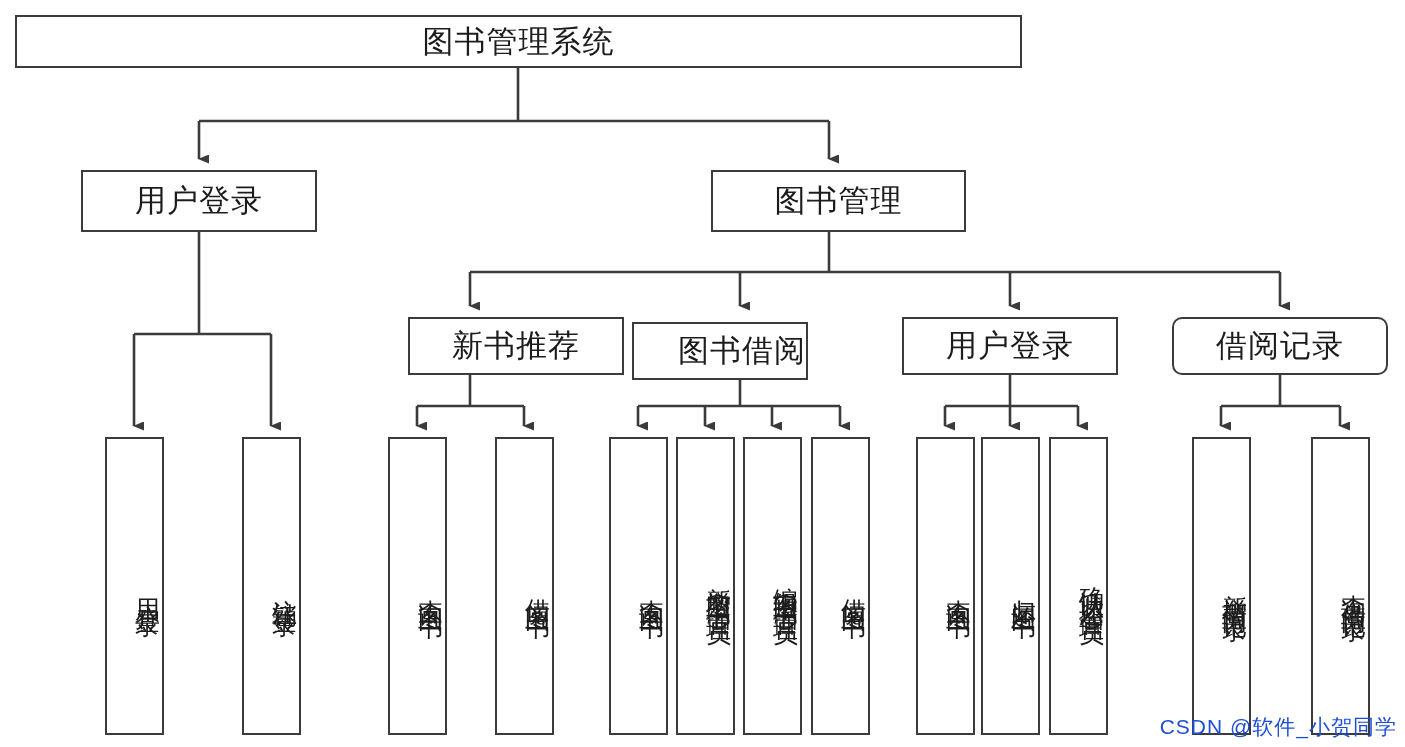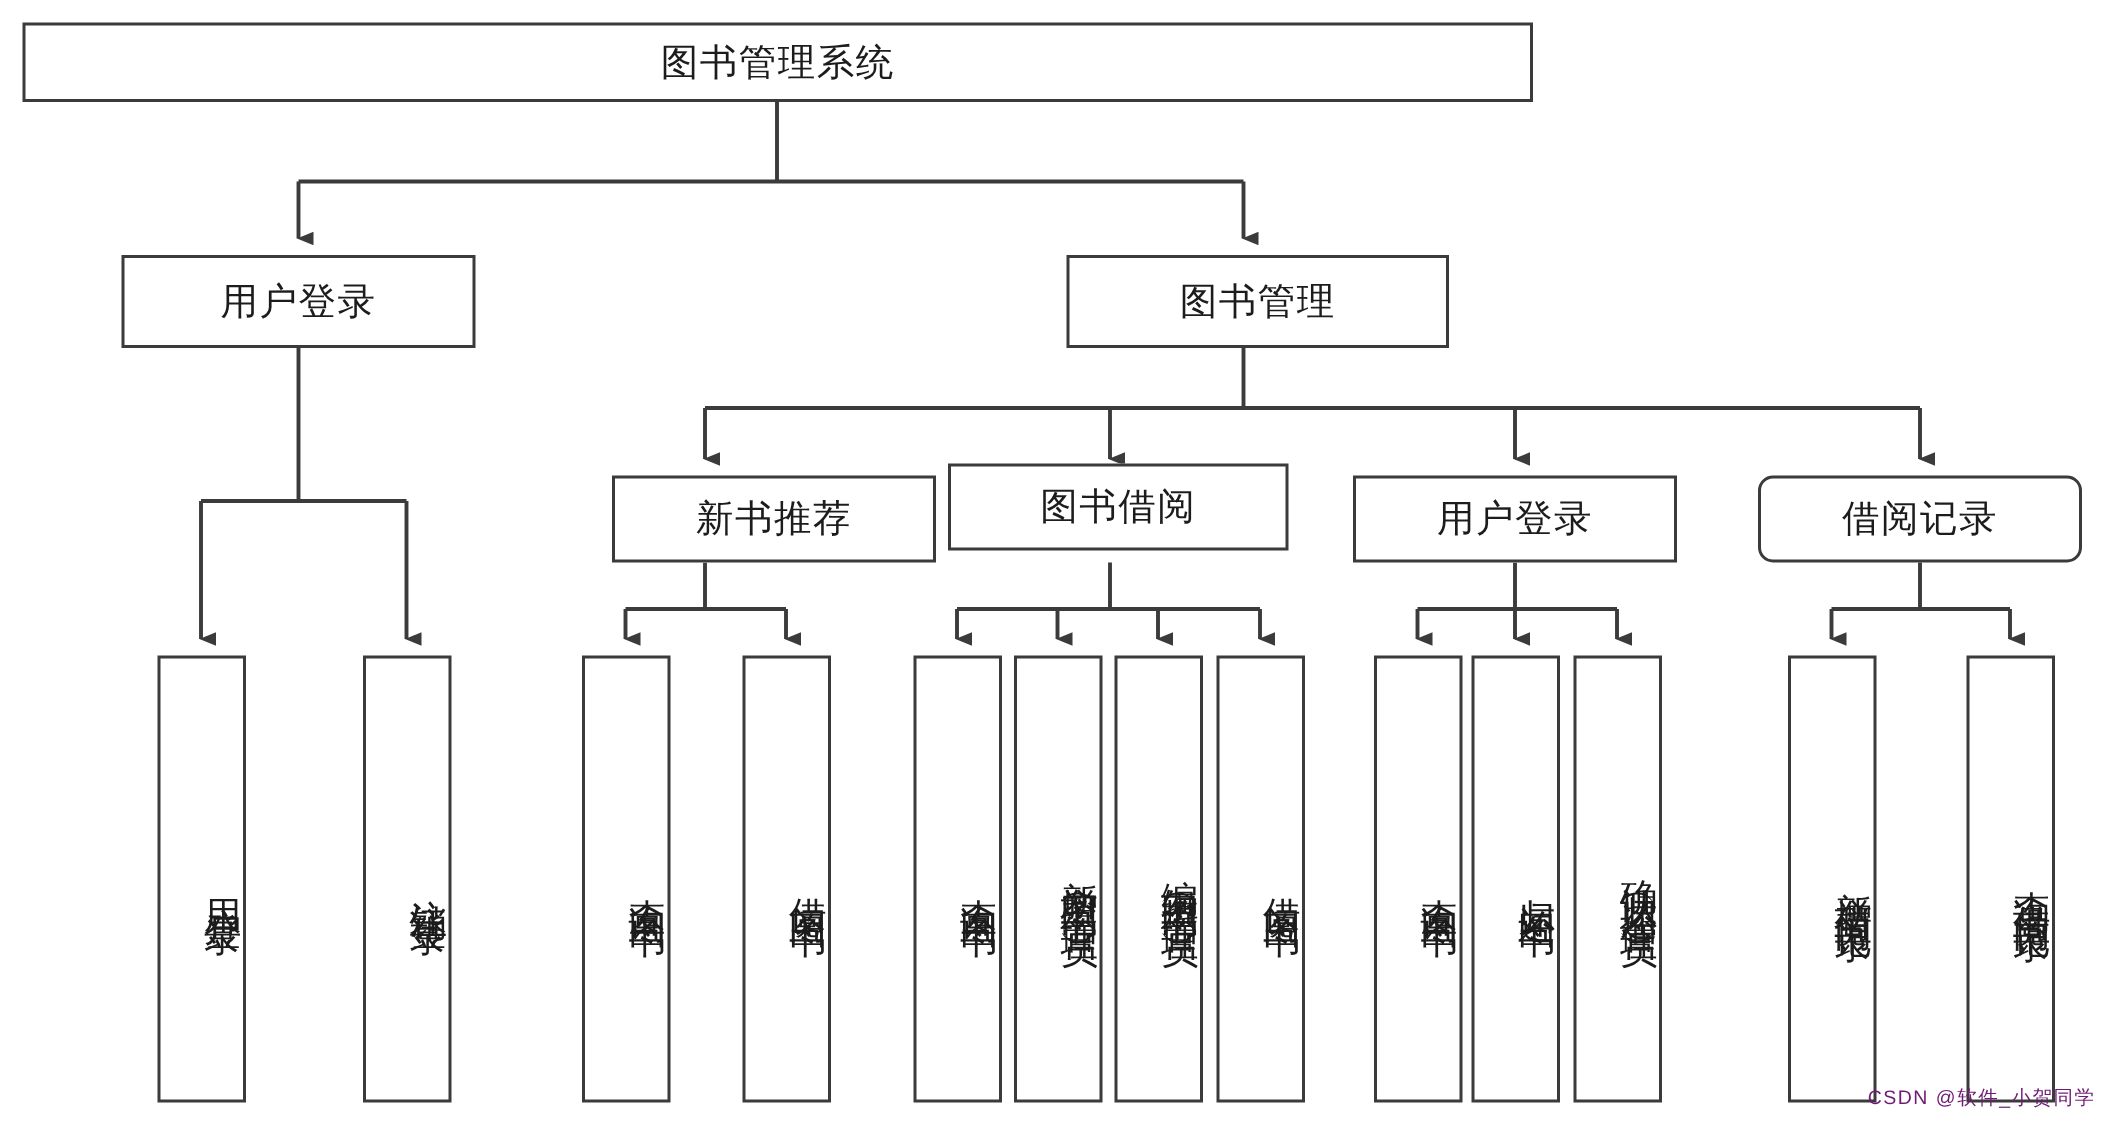--- a/index.html
+++ b/index.html
@@ -24,21 +24,21 @@
     position:absolute;
     box-sizing:border-box;
     background:#ffffff;
     border:2.5px solid #3b3b3b;
     display:flex;
     align-items:center;
     justify-content:center;
     color:#1c1c1c;
   }
   .node.horiz{
-    font-size:25px;
+    font-size:31px;
     letter-spacing:1px;
     line-height:1.2;
   }
   .node.vert{
     writing-mode:vertical-rl;
     text-orientation:upright;
     font-size:25px;
     letter-spacing:5px;
     line-height:1.15;
     padding-top:6px;
@@ -47,22 +47,22 @@
   }
   .node.vert .vtext{
     writing-mode:vertical-rl;
     text-orientation:upright;
     white-space:nowrap;
     letter-spacing:5px;
   }
   .watermark{
     position:absolute;
     right:8px;bottom:6px;
-    font-size:13px;
-    color:#701a75;
+    font-size:21px;
+    color:#1d4ed8;
     letter-spacing:1px;
     white-space:nowrap;
     user-select:none;
   }
 </style>
 </head>
 <body>
 
 <div id="diagram-root">
 
@@ -125,21 +125,21 @@
   <div class="node horiz" style="left:81px;top:170px;width:236px;height:62px;">
     <span>用户登录</span>
   </div>
   <div class="node horiz" style="left:711px;top:170px;width:255px;height:62px;">
     <span>图书管理</span>
   </div>
 
   <div class="node horiz" style="left:362px;top:317px;width:216px;height:58px;margin-left:46px;">
     <span>新书推荐</span>
   </div>
-  <div class="node horiz" style="left:632px;top:309px;width:227px;height:58px;">
+  <div class="node horiz" style="left:632px;top:322px;width:176px;height:58px;justify-content:flex-end;">
     <span>图书借阅</span>
   </div>
   <div class="node horiz" style="left:902px;top:317px;width:216px;height:58px;">
     <span>用户登录</span>
   </div>
   <div class="node horiz" style="left:1172px;top:317px;width:216px;height:58px;border-radius:10px;">
     <span>借阅记录</span>
   </div>
 
   <div class="node vert" style="left:105px;top:437px;width:59px;height:298px;">

